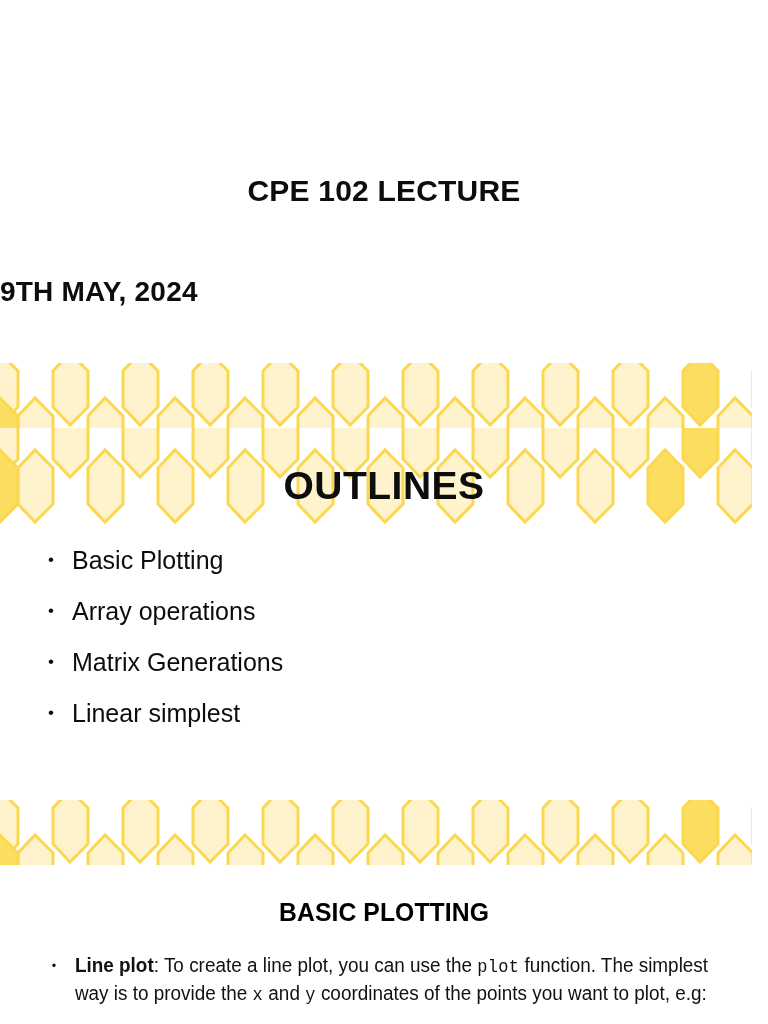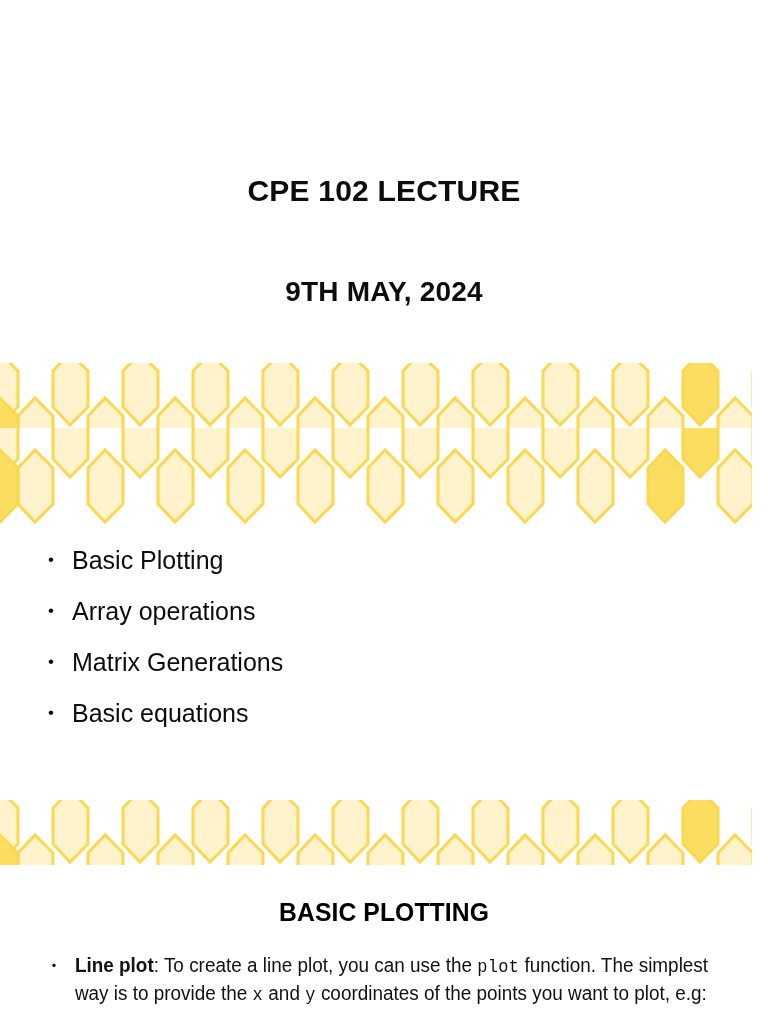--- a/index.html
+++ b/index.html
@@ -63,21 +63,21 @@
     text-align: center;
     font-size: 30px;
     line-height: 1.2;
     letter-spacing: 0.2px;
     color: #0d0d0d;
   }
   .title-sub {
     position: absolute;
     left: 0; right: 0;
     top: 640px;
-    text-align: center;
+    text-align: left;
     font-size: 28px;
     line-height: 1.2;
     letter-spacing: 0.2px;
     color: #0d0d0d;
   }
 
   
   .outlines-heading {
     position: absolute;
     left: 0; right: 0;
@@ -236,26 +236,27 @@
           <polygon points="508,40 525,22 543,40 543,76 525,94 508,76"></polygon>
           <polygon points="578,40 595,22 613,40 613,76 595,94 578,76"></polygon>
           <polygon points="718,40 735,22 753,40 753,76 735,94 718,76"></polygon>
           <polygon points="-52,40 -35,22 -17,40 -17,76 -35,94 -52,76"></polygon>
           <polygon points="-17,40 0,22 18,40 18,76 0,94 -17,76" fill="#FBDD5F"></polygon>
           <polygon points="648,40 665,22 683,40 683,76 665,94 648,76" fill="#FBDD5F"></polygon>
         </g>
       </svg>
     </div>
 
+    <h2 class="outlines-heading">OUTLINES</h2>
 
     <ul class="bullet-list">
       <li>Basic Plotting</li>
       <li>Array operations</li>
       <li>Matrix Generations</li>
-      <li>Basic equations</li>
+      <li>Linear simplest</li>
     </ul>
 
     <div class="honey-band band-bottom">
       <svg width="768" height="65" viewBox="0 0 768 65" aria-hidden="true">
         <g fill="#FEF3CC" stroke="#FBD850" stroke-width="3">
           <polygon points="-17,8 0,-10 18,8 18,44 0,62 -17,44"></polygon>
           <polygon points="53,8 70,-10 88,8 88,44 70,62 53,44"></polygon>
           <polygon points="123,8 140,-10 158,8 158,44 140,62 123,44"></polygon>
           <polygon points="193,8 210,-10 228,8 228,44 210,62 193,44"></polygon>
           <polygon points="263,8 280,-10 298,8 298,44 280,62 263,44"></polygon>

